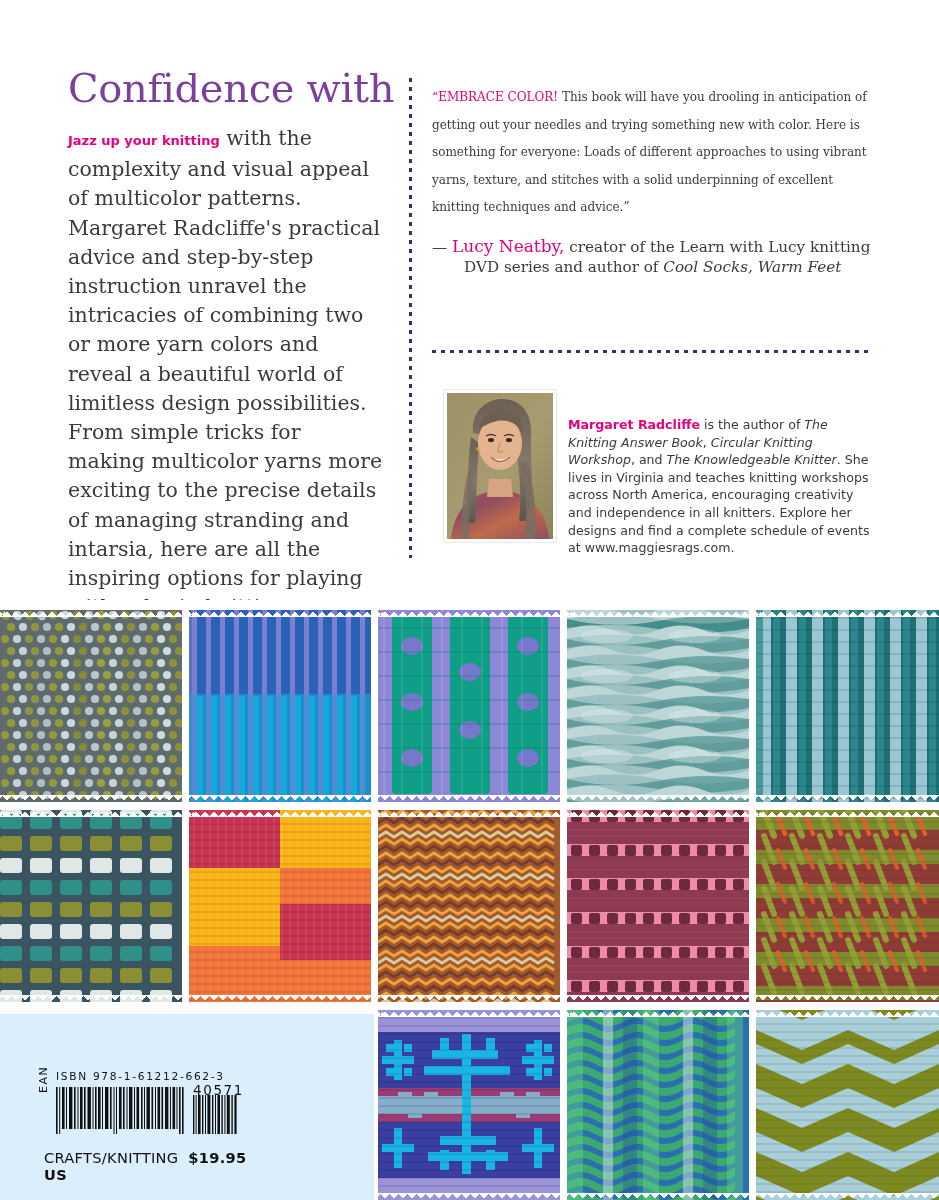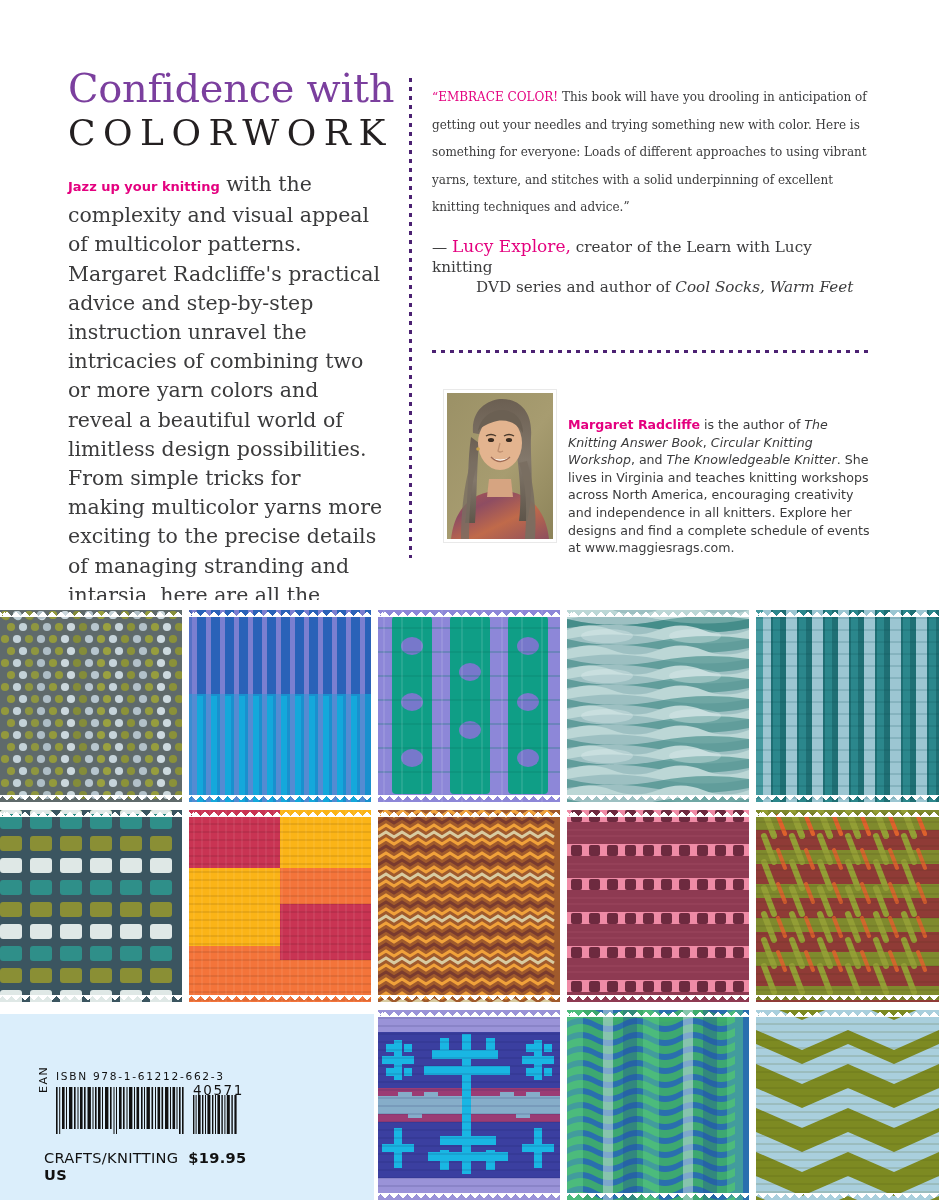--- a/index.html
+++ b/index.html
@@ -40,21 +40,21 @@
   .quote{
     font-family:"DejaVu Serif", serif;font-size:12px;line-height:27.6px;color:#3b3b3c;
   }
   .quote .embrace{color:#e4007f;}
   .attrib{
     margin-top:14px;font-family:"DejaVu Serif", serif;font-size:15.2px;line-height:20px;color:#3b3b3c;
   }
   .attrib .dash{color:#3b3b3c;}
   .attrib .who{color:#e4007f;font-size:17px;}
   .attrib i{font-style:italic;}
-  .attrib .l2{display:block;margin-left:44px;}
+  .attrib .l2{display:block;margin-left:32px;}
 
   
   .hdots{
     position:absolute;left:432px;top:350px;width:440px;height:3px;
     background-image:linear-gradient(90deg,#4b2172 50%, rgba(255,255,255,0) 0%);
     background-size:9px 3px;background-repeat:repeat-x;
   }
 
   
   .author-wrap{position:absolute;left:444px;top:390px;width:430px;}
@@ -132,34 +132,33 @@
 </style>
 </head>
 <body>
 
 <div class="page">
 
   <div class="top">
 
     <div class="col-left">
       <div class="title-line1">Confidence with</div>
-      <div class="title-line2">COLORWORK</div>
       <p class="body-left">
         <span class="lead">Jazz up your knitting</span><span> with the complexity and visual appeal of multicolor patterns. Margaret Radcliffe's practical advice and step-by-step instruction unravel the intricacies of combining two or more yarn colors and reveal a beautiful world of limitless design possibilities. From simple tricks for making multicolor yarns more exciting to the precise details of managing stranding and intarsia, here are all the inspiring options for playing with color in knitting.</span>
       </p>
     </div>
 
     <div class="vdots"></div>
 
     <div class="col-right">
       <p class="quote">
         <span class="embrace">“EMBRACE COLOR!</span><span> This book will have you drooling in anticipation of getting out your needles and trying something new with color. Here is something for everyone: Loads of different approaches to using vibrant yarns, texture, and stitches with a solid underpinning of excellent knitting techniques and advice.”</span>
       </p>
       <div class="attrib">
-        <span class="dash">— </span><span class="who">Lucy Explore,</span><span> creator of the Learn with Lucy knitting</span>
+        <span class="dash">— </span><span class="who">Lucy Neatby,</span><span> creator of the Learn with Lucy knitting</span>
         <span class="l2"><span>DVD series and author of </span><i>Cool Socks, Warm Feet</i></span>
       </div>
     </div>
 
     <div class="hdots"></div>
 
     <div class="author-wrap">
       <div class="author-photo">
         <svg width="106" height="146" viewBox="0 0 106 146">
           <defs>

